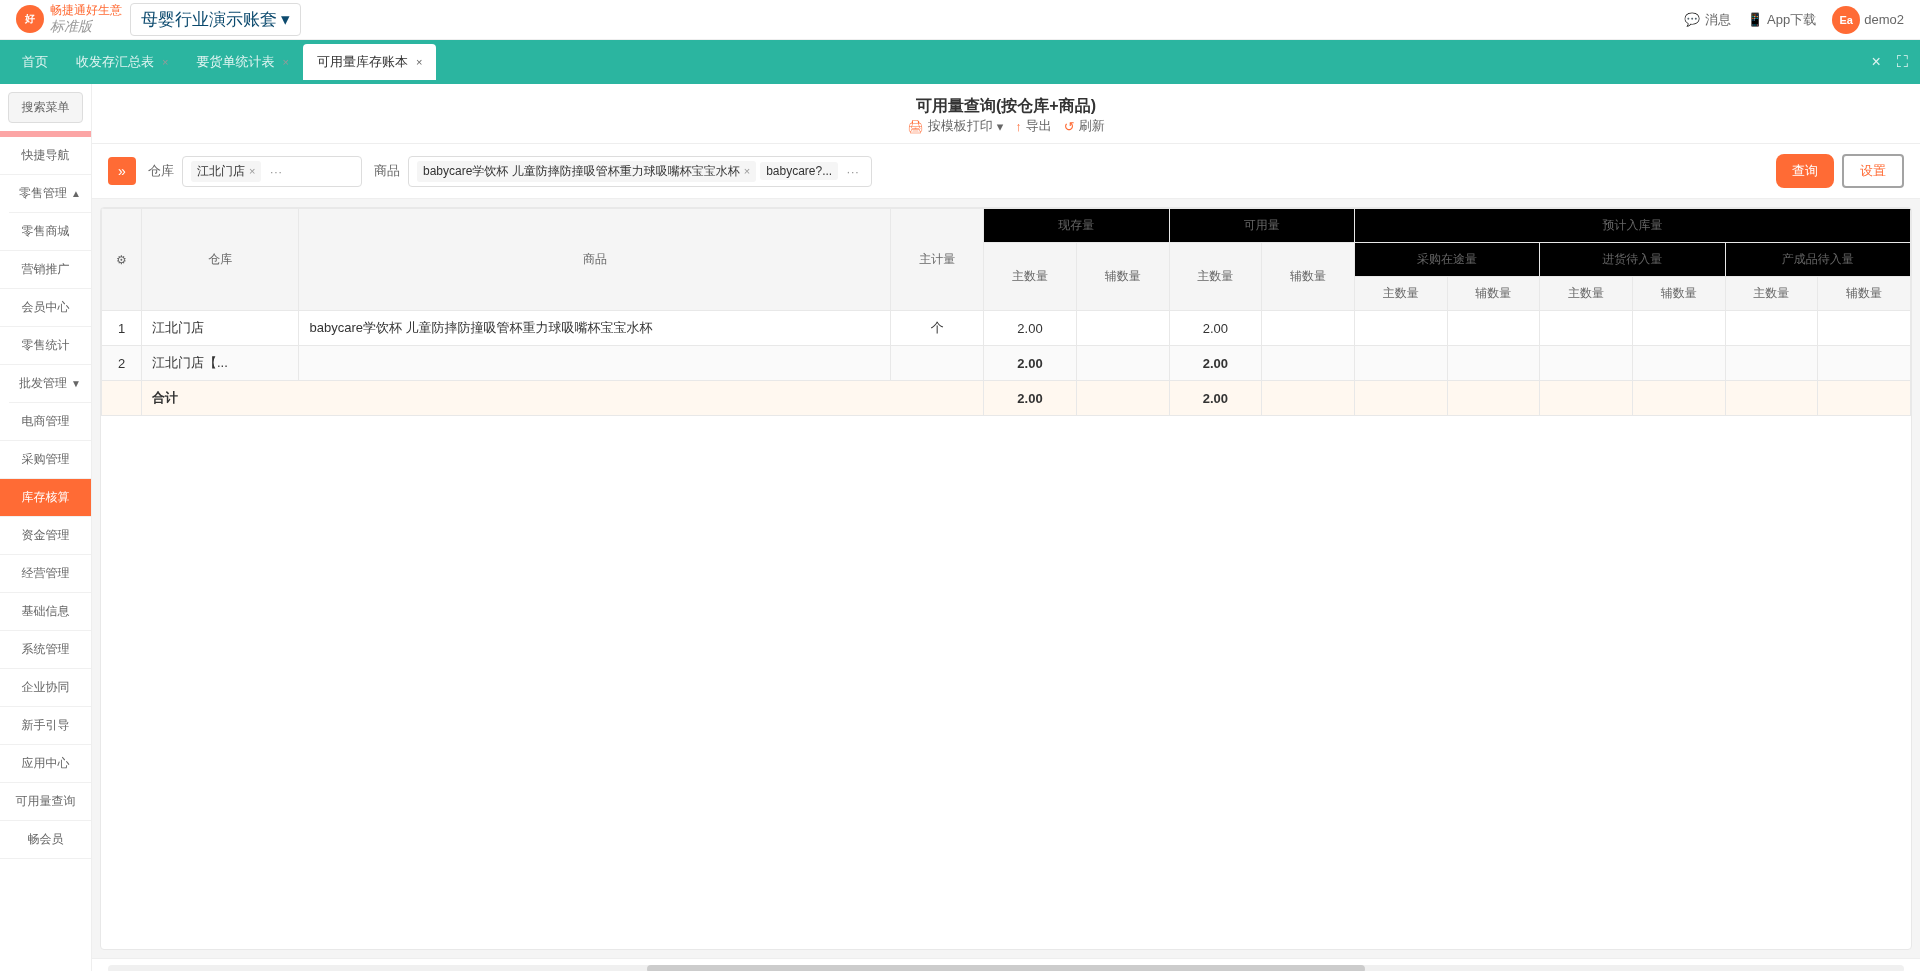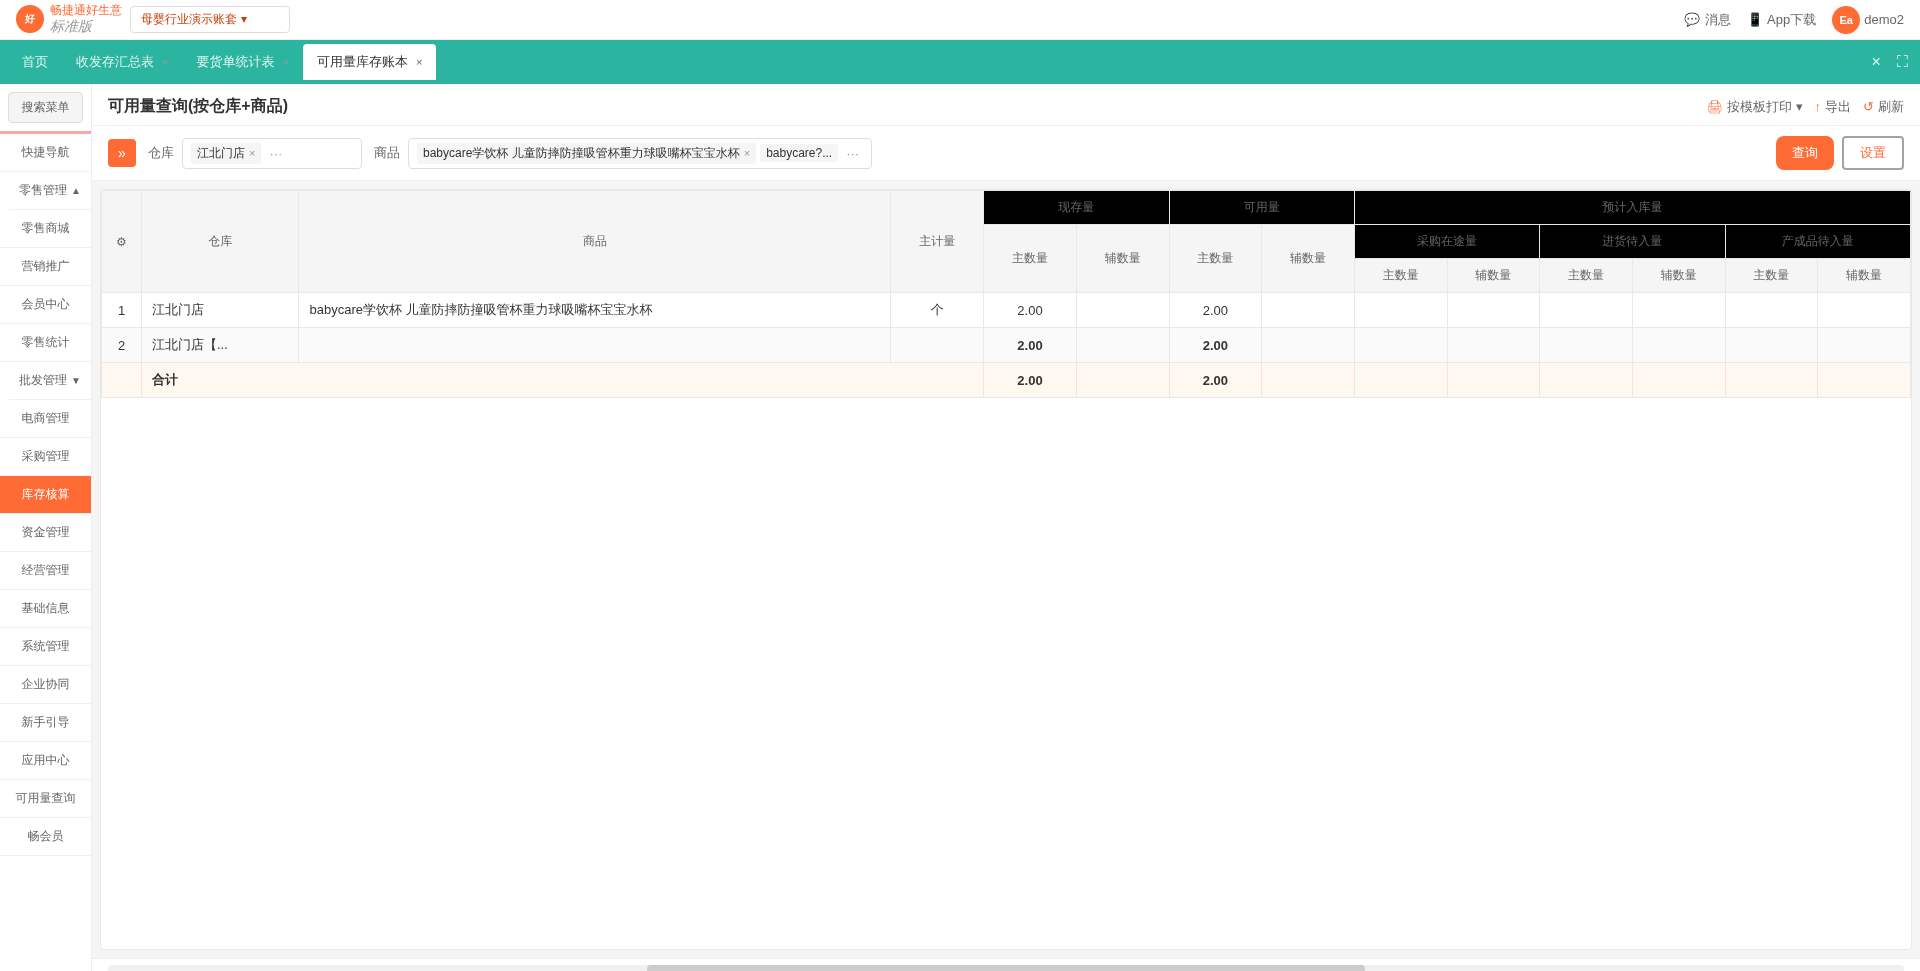--- a/index.html
+++ b/index.html
@@ -49,22 +49,22 @@
       font-style: italic;
     }
     .store-selector {
       display: flex;
       align-items: center;
       gap: 4px;
       padding: 4px 10px;
       border: 1px solid #ddd;
       border-radius: 4px;
       cursor: pointer;
-      font-size: 12px;
-      color: #c2410c;
+      font-size: 17px;
+      color: #0c4a6e;
       min-width: 160px;
     }
     .top-bar-right {
       display: flex;
       align-items: center;
       gap: 16px;
     }
     .top-right-item {
       display: flex;
       align-items: center;
@@ -141,21 +141,21 @@
     .sidebar {
       width: 92px;
       background: #fff;
       border-right: 1px solid #eee;
       display: flex;
       flex-direction: column;
       overflow-y: auto;
     }
     .sidebar-search {
       padding: 8px;
-      border-bottom: 3px solid #fca5a5;
+      border-bottom: 6px solid #fca5a5;
     }
     .sidebar-search-btn {
       width: 100%;
       padding: 6px;
       background: #f5f5f5;
       border: 1px solid #ddd;
       border-radius: 4px;
       text-align: center;
       cursor: pointer;
       font-size: 12px;
@@ -192,20 +192,21 @@
     }
 
     
     .page-header {
       background: #fff;
       padding: 12px 16px 8px;
       display: flex;
       align-items: center;
       justify-content: space-between;
       border-bottom: 1px solid #eee;
+      flex-direction: column;
     }
     .page-title {
       font-size: 16px;
       font-weight: bold;
       color: #333;
     }
     .page-header-actions {
       display: flex;
       align-items: center;
       gap: 12px;

